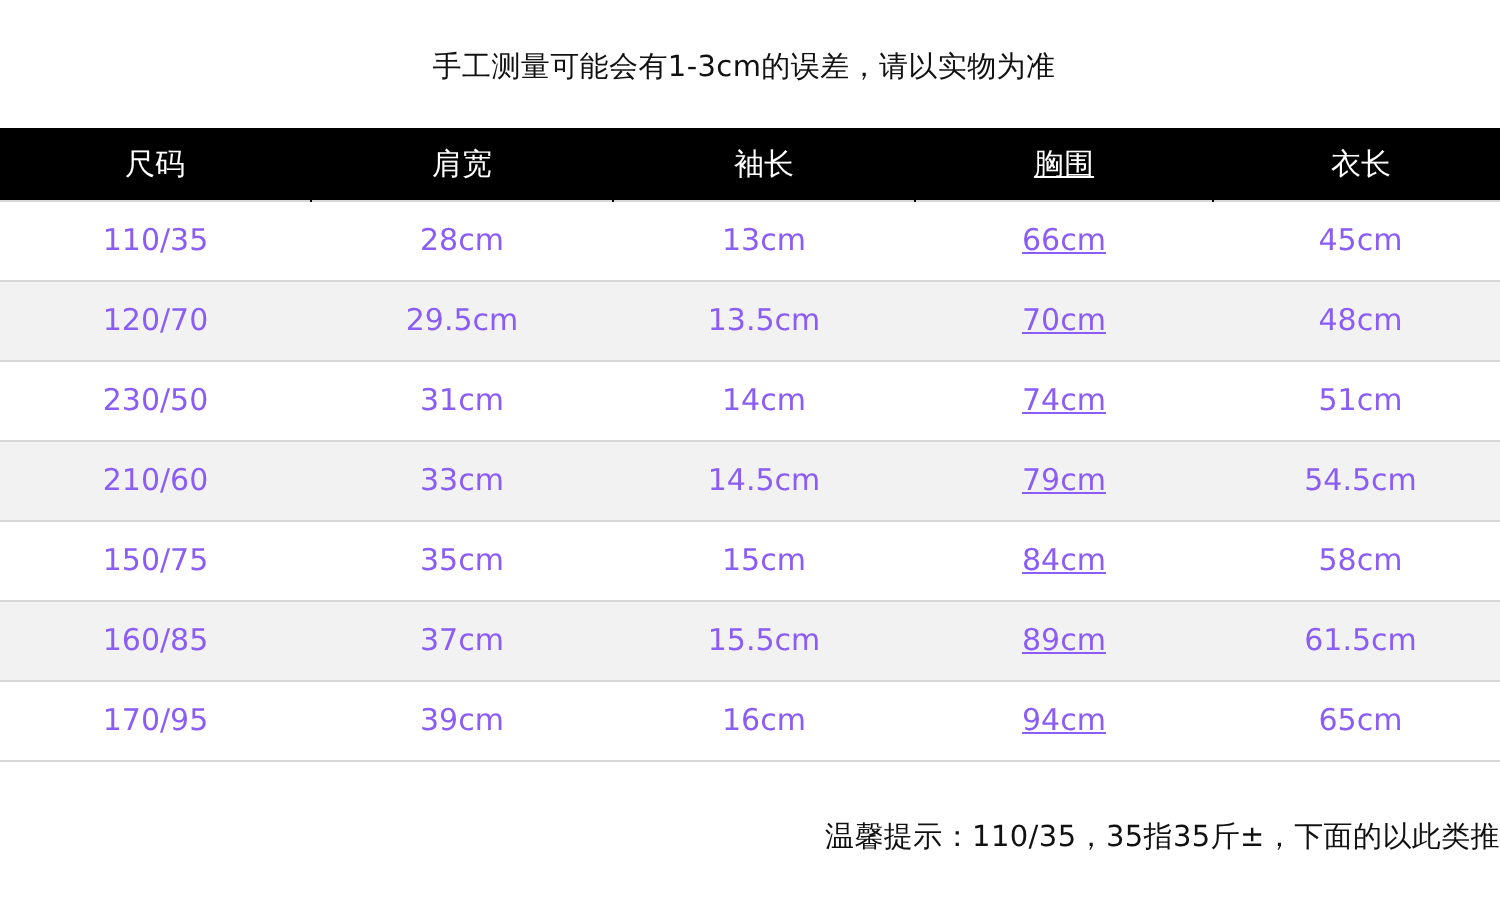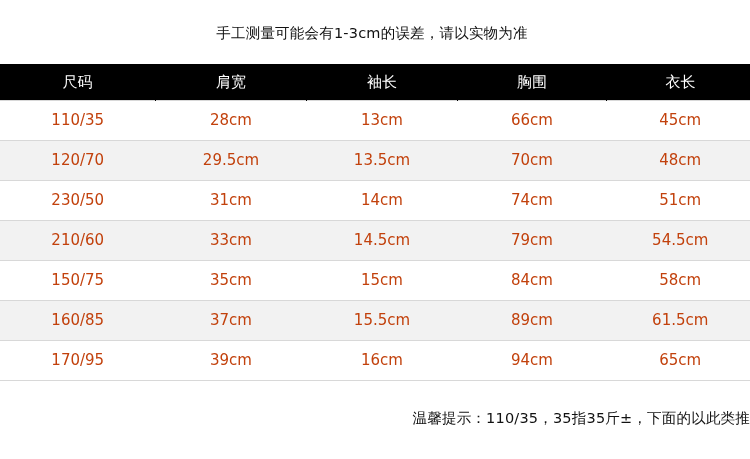--- a/index.html
+++ b/index.html
@@ -70,26 +70,26 @@
     border-right: none;
   }
   .size-table tbody tr {
     border-top: 1px solid #d8d8d8;
     border-bottom: 1px solid #d8d8d8;
   }
   .size-table tbody tr.alt {
     background: #f2f2f2;
   }
   .size-table tbody td {
-    color: #c2410c;
+    color: #8b5cf6;
   }
   .col-0 { width: 155px; }
   .col-1 { width: 150px; margin-top: 12px; }
   .col-2 { width: 150px; }
-  .col-3 { width: 148px; }
+  .col-3 { width: 148px; text-decoration: underline; }
   .col-4 { width: 147px; }
 </style>
 </head>
 <body>
 
 <div class="page">
 
   <div class="note-top">手工测量可能会有1-3cm的误差，请以实物为准</div>
 
   <table class="size-table">

